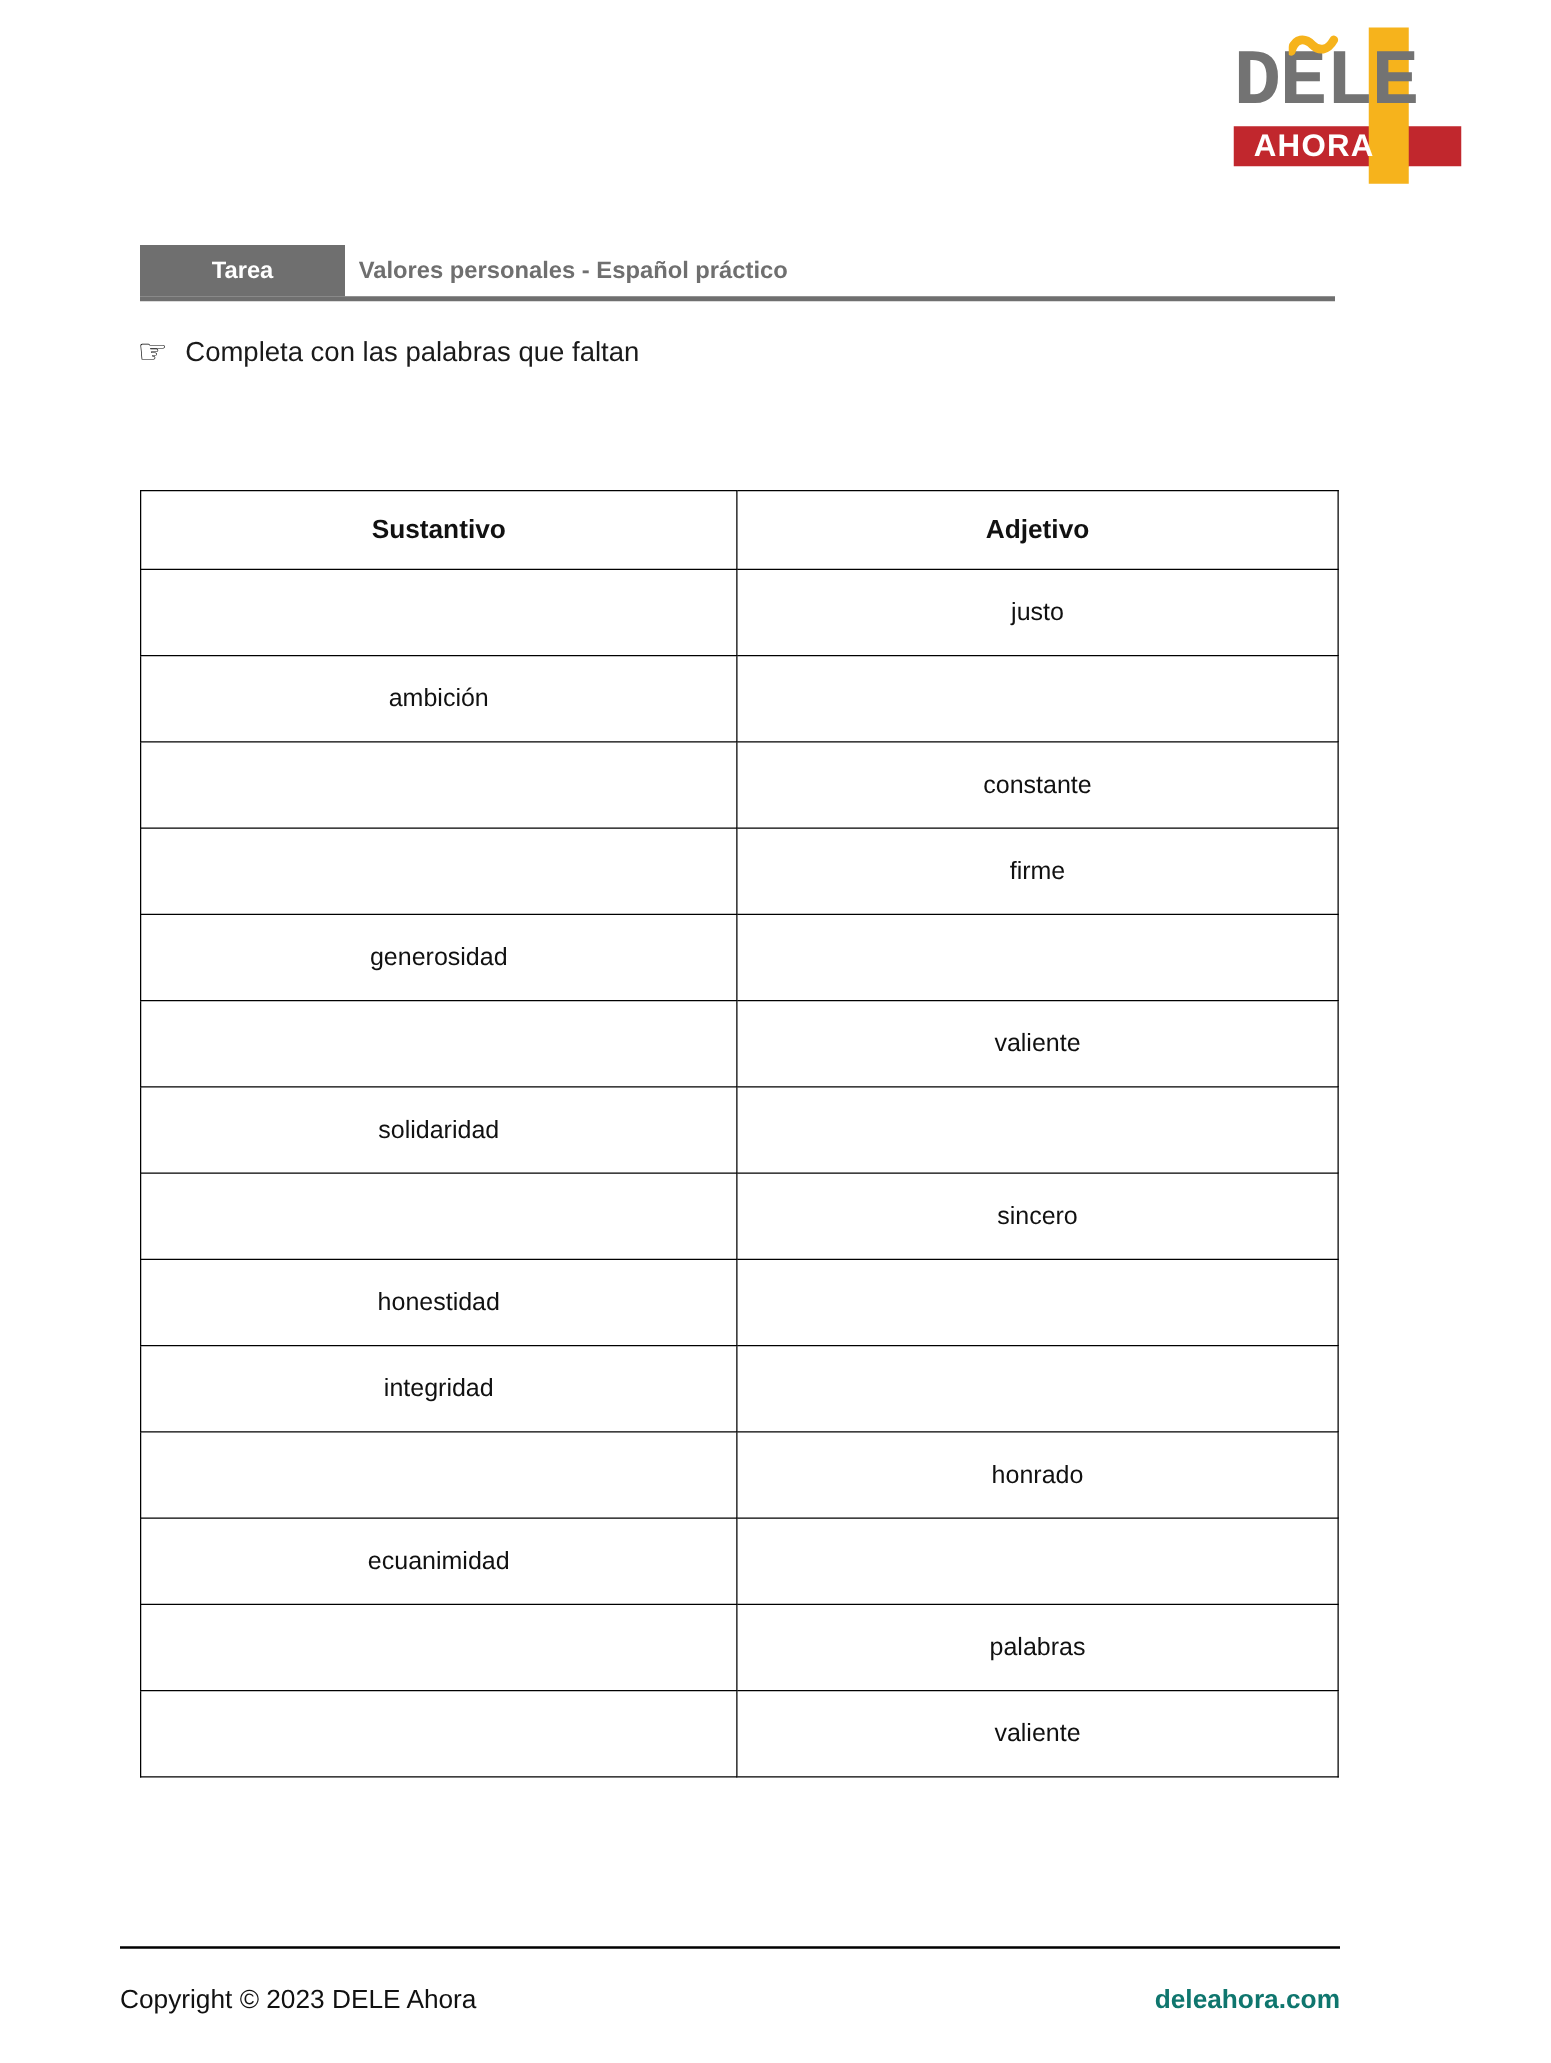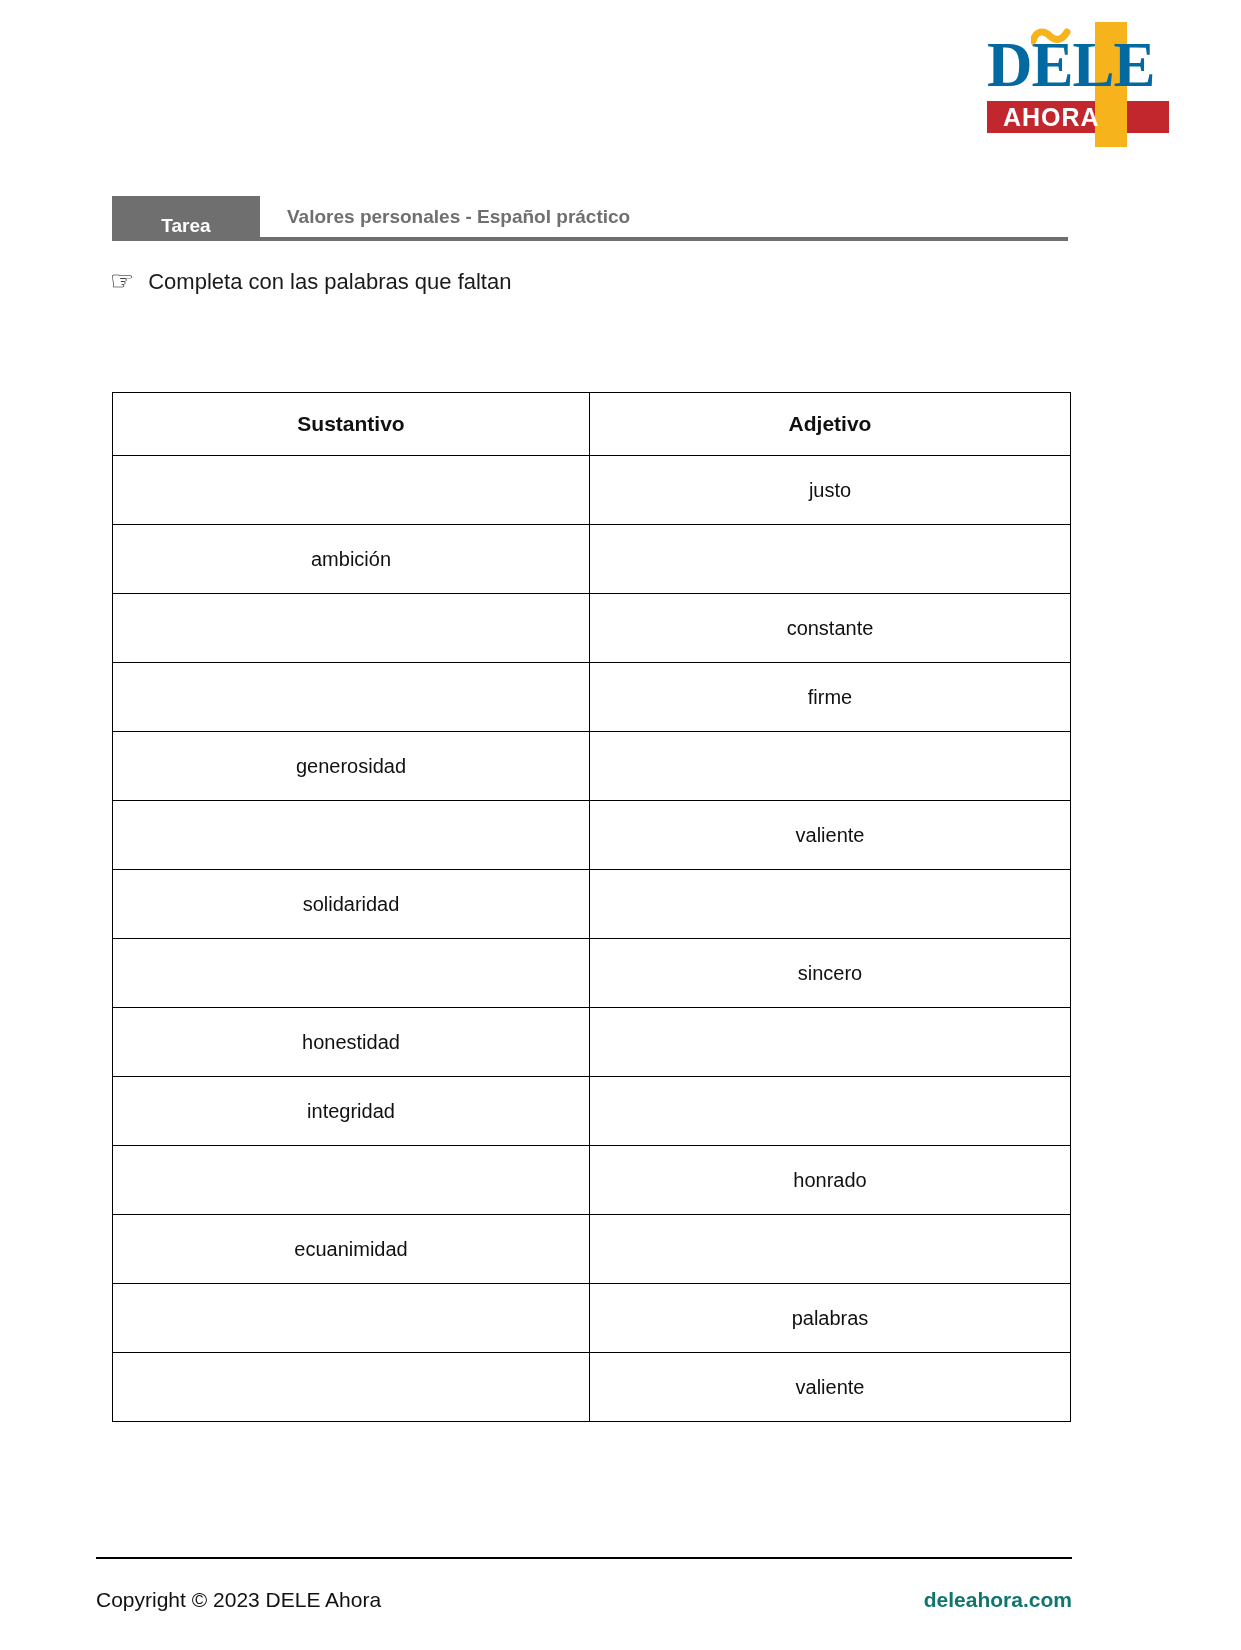--- a/index.html
+++ b/index.html
@@ -49,24 +49,24 @@
     background: #C1272D;
     z-index: 1;
   }
   .logo-dele {
     position: absolute;
     left: 18px;
     top: 12px;
     font-size: 63px;
     font-weight: bold;
     letter-spacing: -1px;
-    color: #0369a1;
+    color: #737373;
     line-height: 1;
     z-index: 3;
-    font-family: Liberation Serif, serif;
+    font-family: Liberation Mono, monospace;
   }
   .logo-dele .e-last {
     position: relative;
     z-index: 4;
   }
   .logo-tilde {
     position: absolute;
     left: 62px;
     top: 6px;
     z-index: 5;
@@ -99,25 +99,25 @@
     position: absolute;
     left: 112px;
     top: 196px;
     width: 956px;
     height: 45px;
   }
   .tab-badge {
     position: absolute;
     left: 0;
     top: 0;
-    width: 148px;
+    width: 164px;
     height: 41px;
     background: #6F6F6F;
     display: flex;
-    align-items: flex-end;
+    align-items: center;
     justify-content: center;
   }
   .tab-badge-label {
     color: #ffffff;
     font-size: 19px;
     font-weight: bold;
   }
   .tab-title {
     position: absolute;
     left: 175px;

